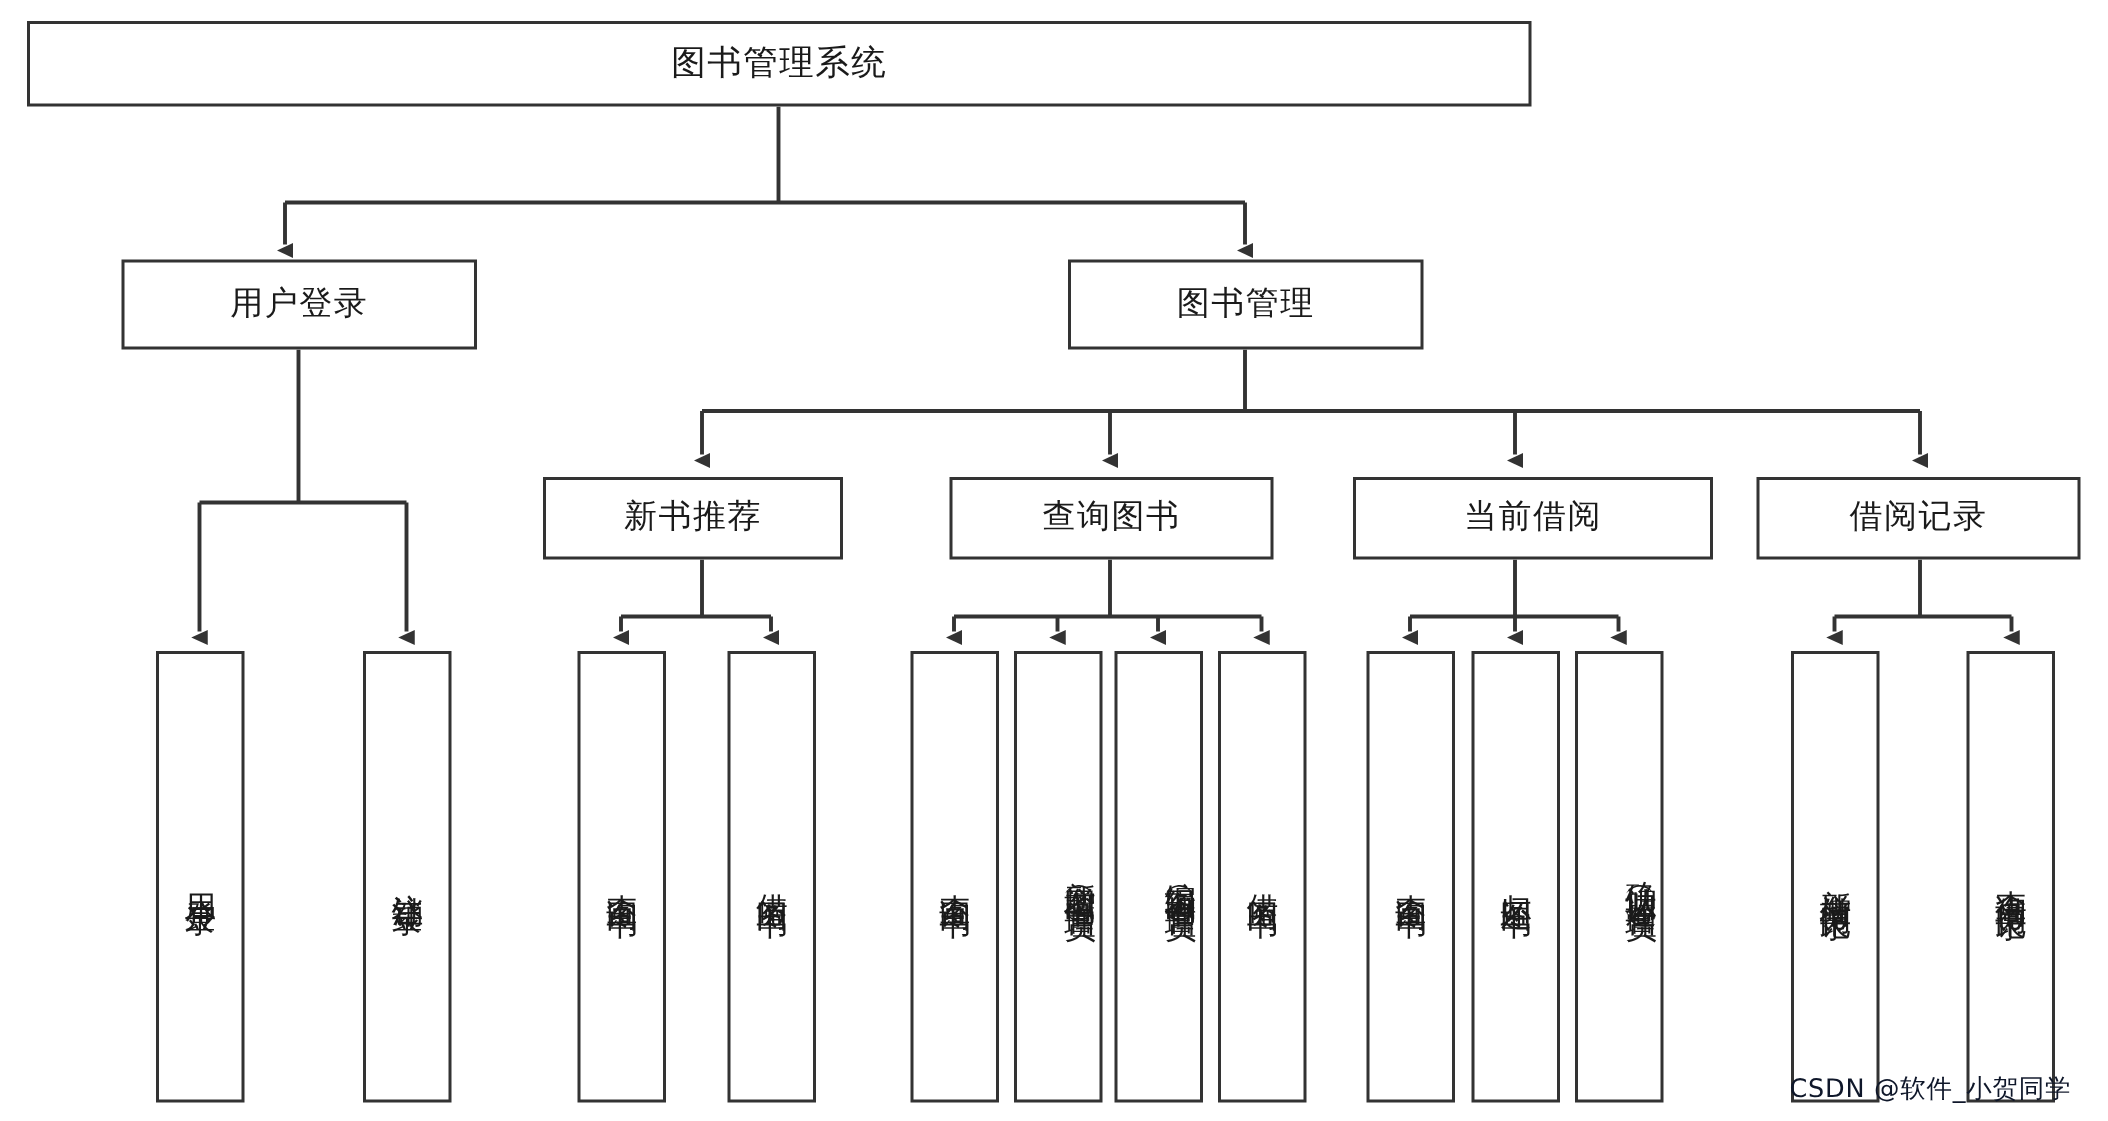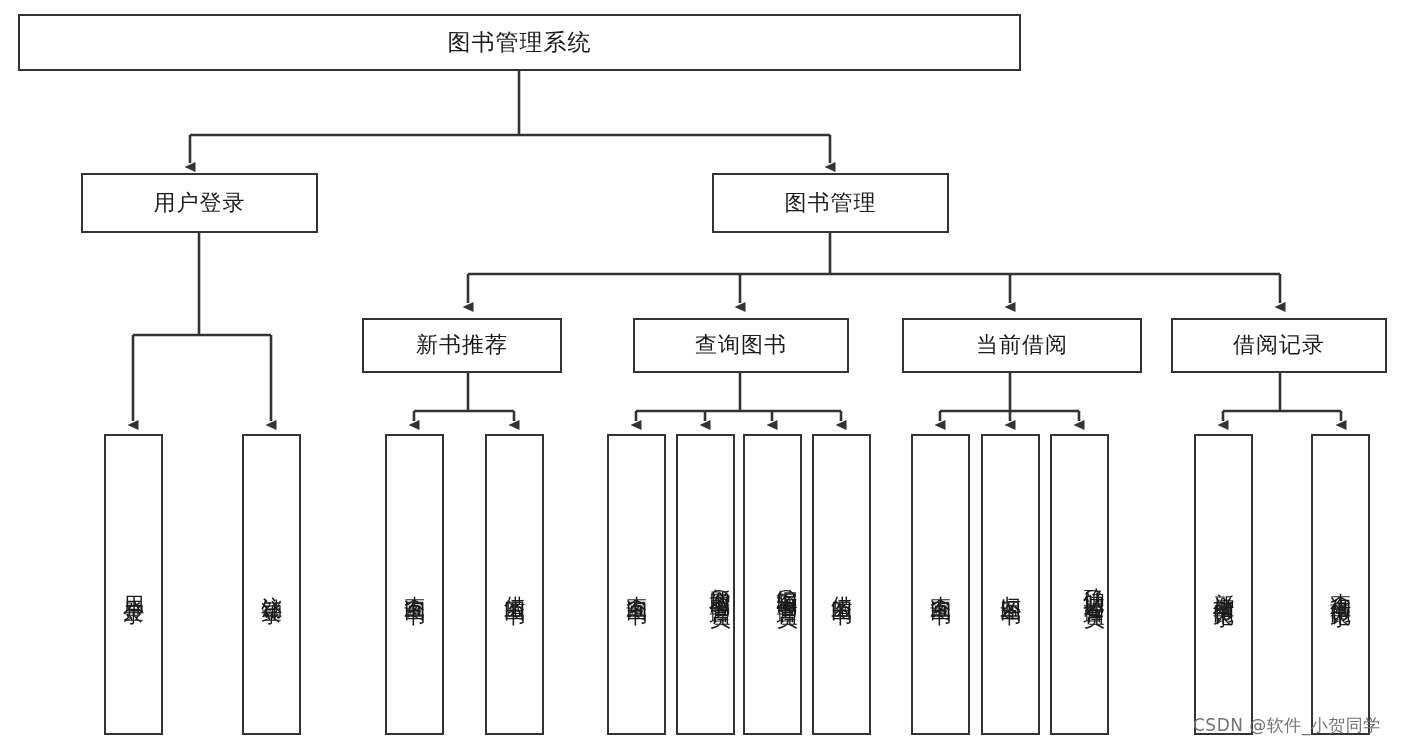--- a/index.html
+++ b/index.html
@@ -55,21 +55,21 @@
     padding-bottom: 6px;
     align-items: flex-start;
     justify-content: center;
   }
   .node.vert.mid {
     align-items: center;
   }
   .watermark {
     position: absolute;
     font-size: 17px;
-    color: #737373;
+    color: #0f172a;
     letter-spacing: 0.5px;
     white-space: nowrap;
     font-family: "DejaVu Sans", "Liberation Sans", sans-serif;
   }
 </style>
 </head>
 <body>
 
 <div id="canvas">
 

